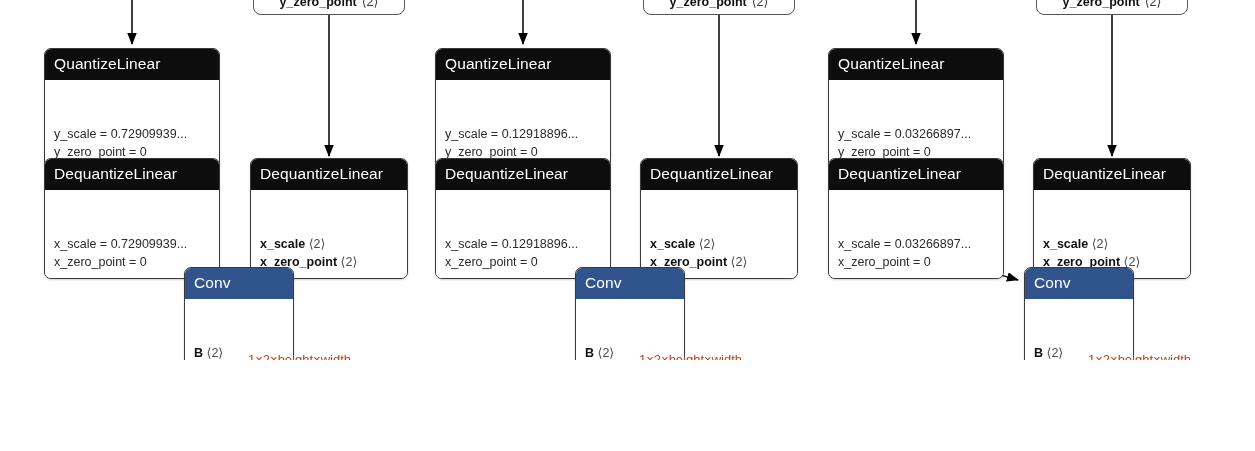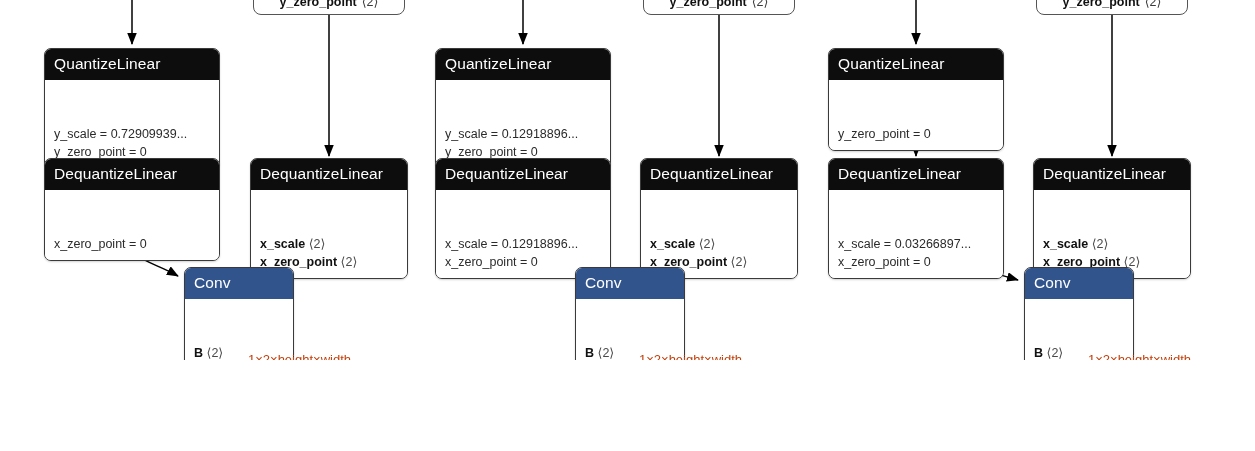--- a/index.html
+++ b/index.html
@@ -167,20 +167,23 @@
       <div class="attr-row">
         <span>y_zero_point</span><span> = </span><span>0</span>
       </div>
     </div>
   </div>
 
   <div class="op-node" style="left:44px; top:158px; width:176px;">
     <div class="op-head">DequantizeLinear</div>
     <div class="op-body">
       <div class="attr-row">
+        <span>x_scale</span><span> = </span><span>0.72909939...</span>
+      </div>
+      <div class="attr-row">
         <span>x_zero_point</span><span> = </span><span>0</span>
       </div>
     </div>
   </div>
 
   <div class="op-node" style="left:250px; top:158px; width:158px;">
     <div class="op-head">DequantizeLinear</div>
     <div class="op-body">
       <div class="attr-row">
         <span class="bold">x_scale</span>
@@ -270,20 +273,23 @@
 
   <div class="pill" style="left:1036px; top:-12px; width:152px; height:27px;">
     <span>y_zero_point</span>
     <span class="ang">⟨2⟩</span>
   </div>
 
   <div class="op-node" style="left:828px; top:48px; width:176px;">
     <div class="op-head">QuantizeLinear</div>
     <div class="op-body">
       <div class="attr-row">
+        <span>y_scale</span><span> = </span><span>0.03266897...</span>
+      </div>
+      <div class="attr-row">
         <span>y_zero_point</span><span> = </span><span>0</span>
       </div>
     </div>
   </div>
 
   <div class="op-node" style="left:828px; top:158px; width:176px;">
     <div class="op-head">DequantizeLinear</div>
     <div class="op-body">
       <div class="attr-row">
         <span>x_scale</span><span> = </span><span>0.03266897...</span>

